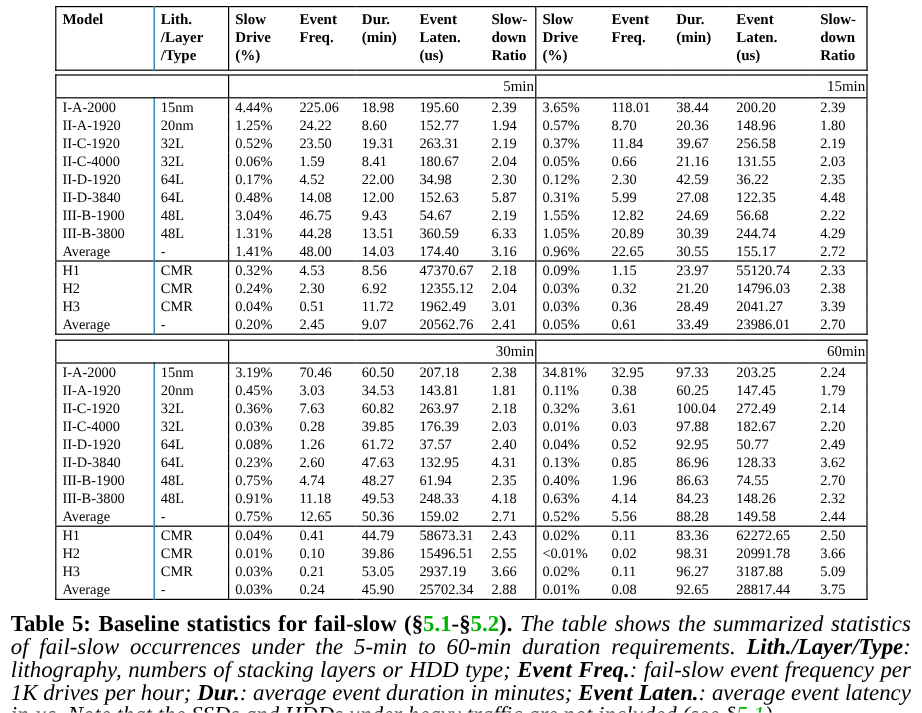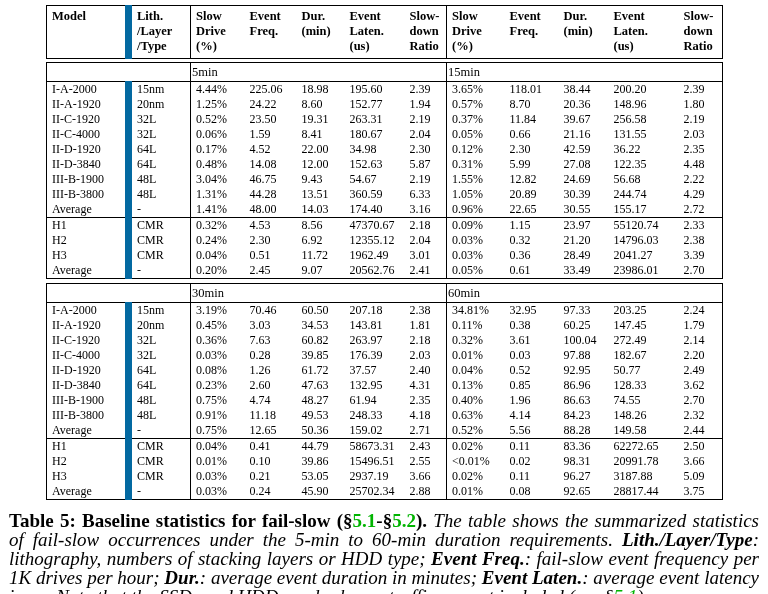--- a/index.html
+++ b/index.html
@@ -5,26 +5,26 @@
   html,body{margin:0;padding:0;background:#ffffff;}
   body{width:768px;height:594px;font-family:"Liberation Serif", serif;color:#000;}
   .page{position:relative;width:768px;height:594px;overflow:hidden;background:#fff;}
   .tblwrap{margin:5px 0 0 46px;width:676px;}
   table{border-collapse:collapse;table-layout:fixed;width:676px;}
   .tbl{border:1.5px solid #000;}
   .tbl.head{margin-bottom:3px;}
   .tbl.sec{margin-bottom:4px;}
   td{overflow:hidden;white-space:nowrap;}
   .hcell{font-weight:bold;vertical-align:top;white-space:pre-line;line-height:15px;font-size:12.5px;padding:3px 0 4px 5px;}
-  .c-model{border-right:7px solid #0369a1;}
+  .c-model{border-right:1px solid #0369a1;}
   .c-lith{border-right:1px solid #000;}
   .gstart{border-left:1px solid #000;}
   .band td{border-bottom:1px solid #000;height:16px;line-height:16px;font-size:12.5px;}
   .band-left{border-right:1px solid #000;}
-  .band-label{text-align:left;}
+  .band-label{text-align:right;}
   .band-label + .band-label{border-left:1px solid #000;}
   tbody td{height:15px;line-height:15px;font-size:12px;padding:0 0 0 5px;}
   tr.rule-top td{border-top:1px solid #000;}
   .caption{margin:11px 9px 0 9px;font-size:19px;line-height:19px;text-align:justify;}
   .seg-b{font-weight:bold;}
   .seg-bg{font-weight:bold;color:var(--green,#00b400);}
   .seg-i{font-style:italic;}
   .seg-ig{font-style:italic;color:var(--green,#00b400);}
   .seg-bi{font-weight:bold;font-style:italic;}
 </style>

